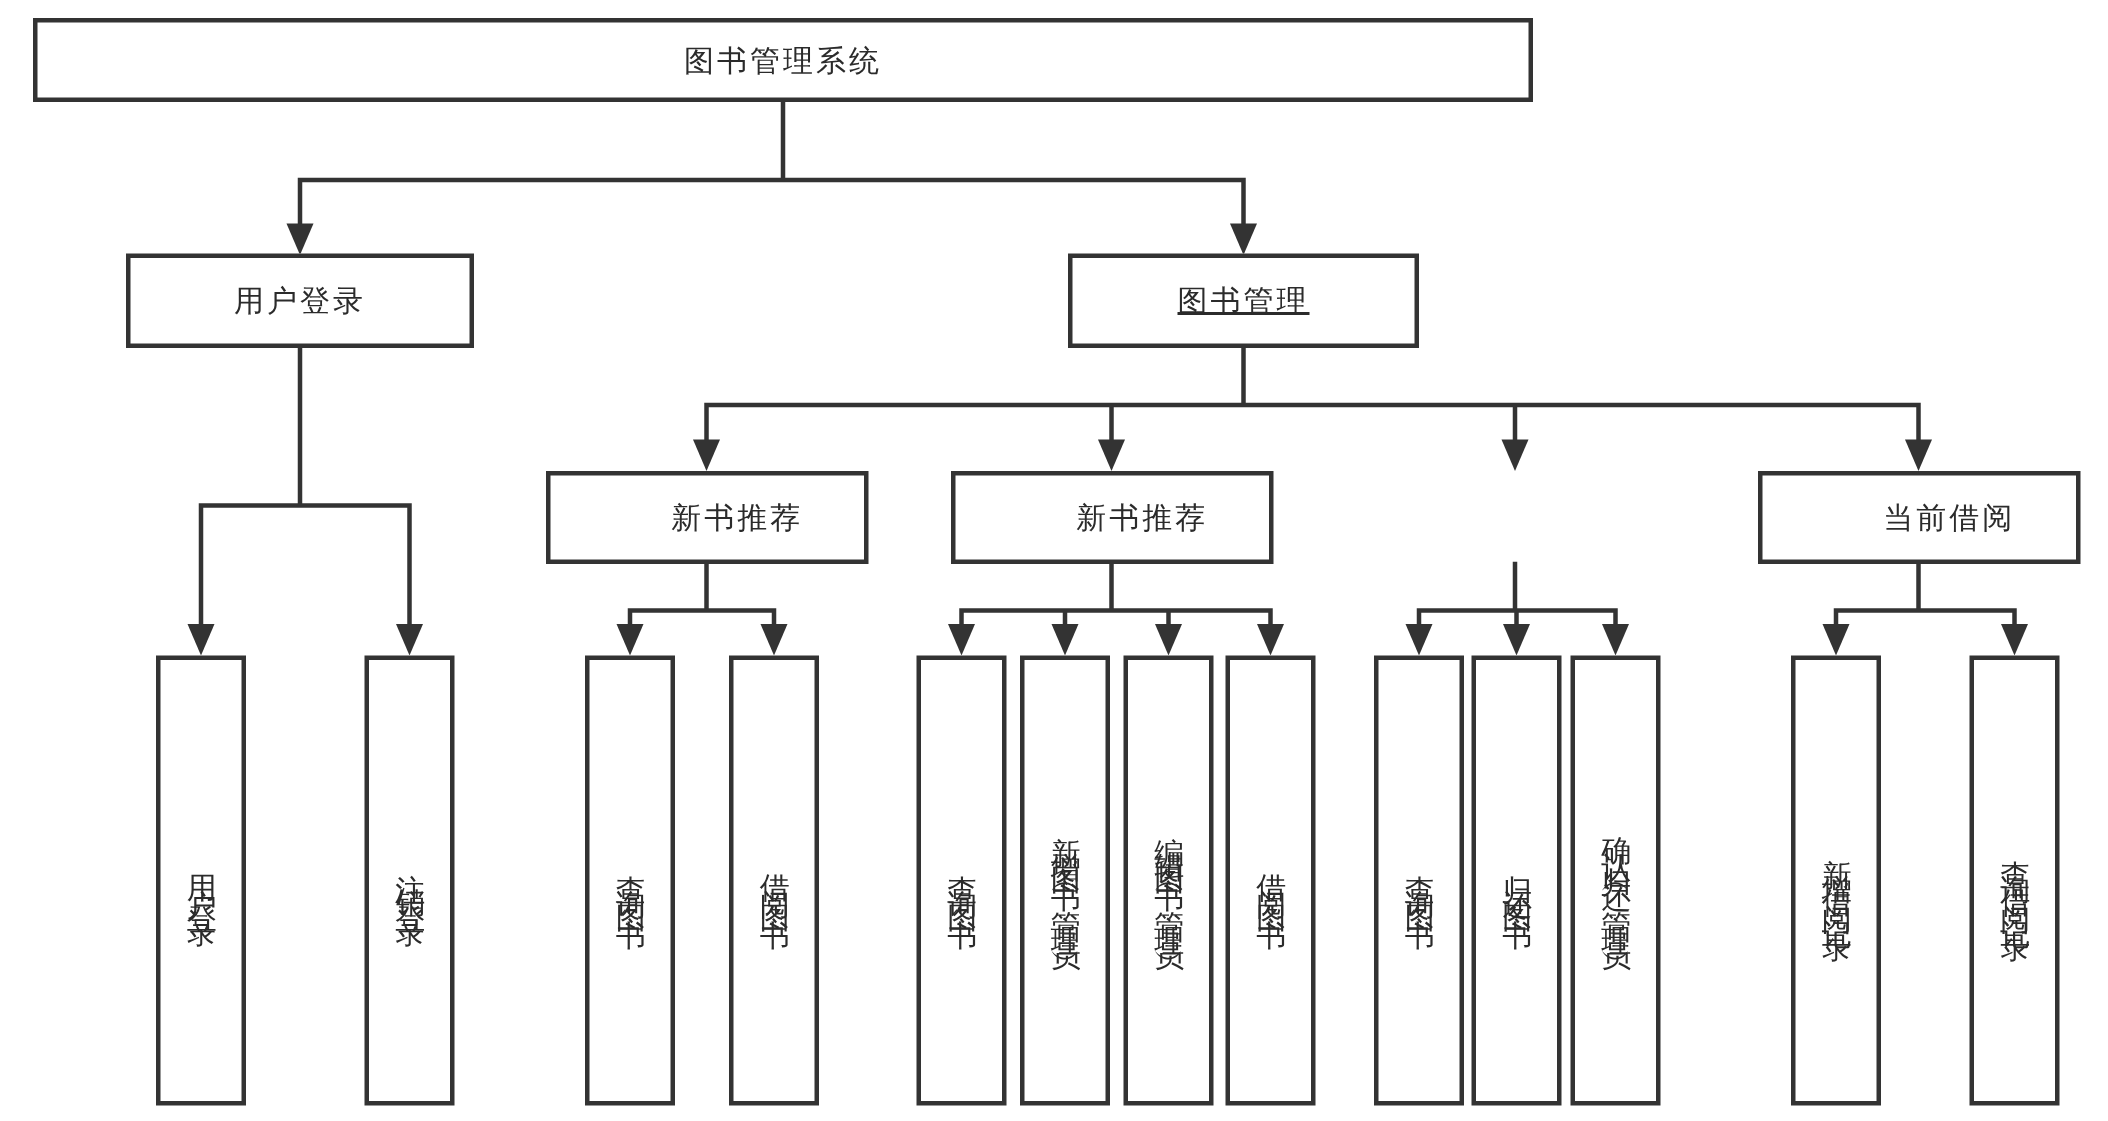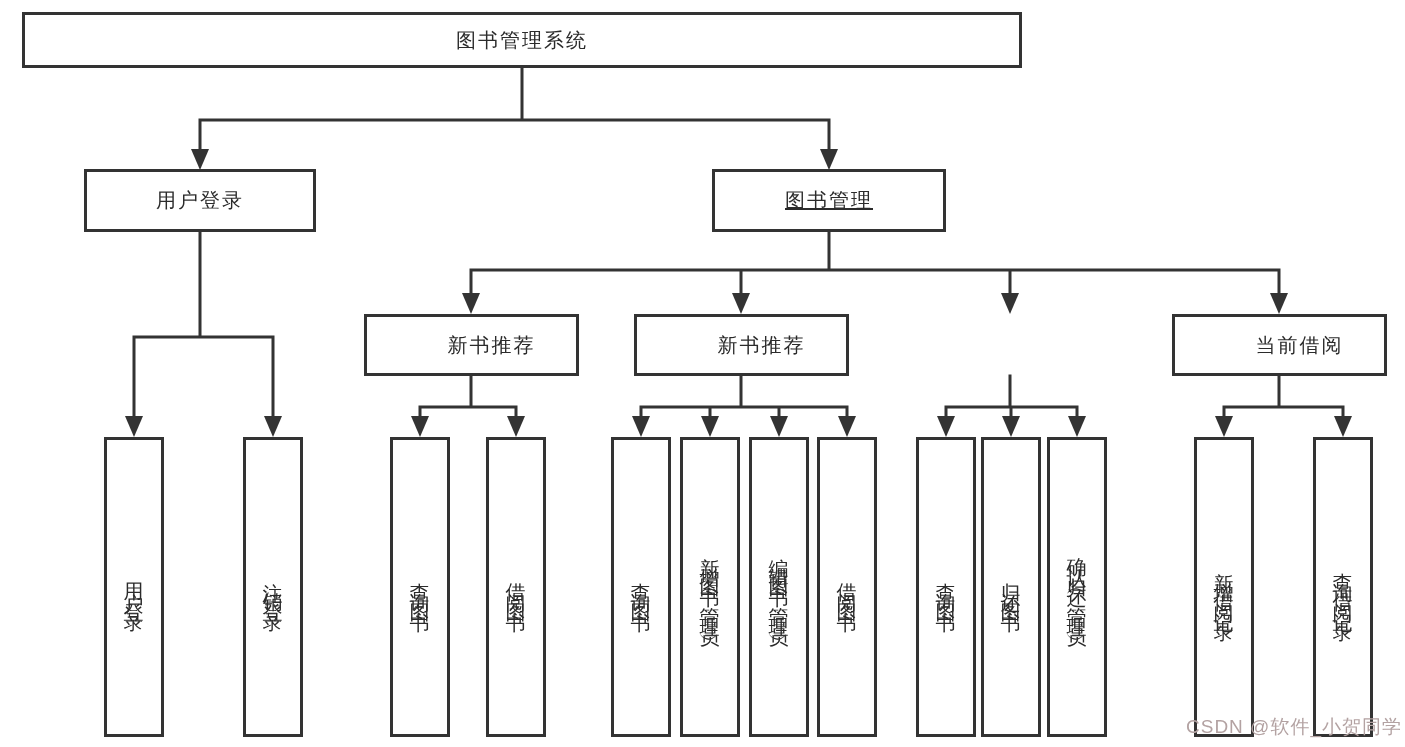--- a/index.html
+++ b/index.html
@@ -95,15 +95,14 @@
   <div class="leaf" style="left:749px">编辑图书（管理员）</div>
   <div class="leaf" style="left:817px">借阅图书</div>
 
   <div class="leaf" style="left:916px">查询图书</div>
   <div class="leaf" style="left:981px">归还图书</div>
   <div class="leaf" style="left:1047px">确认归还（管理员）</div>
 
   <div class="leaf" style="left:1194px">新增借阅记录</div>
   <div class="leaf" style="left:1313px">查询借阅记录</div>
 
-  <div class="watermark">CSDN @软件_小贺同学</div>
 
 </div>
 
 </body></html>

